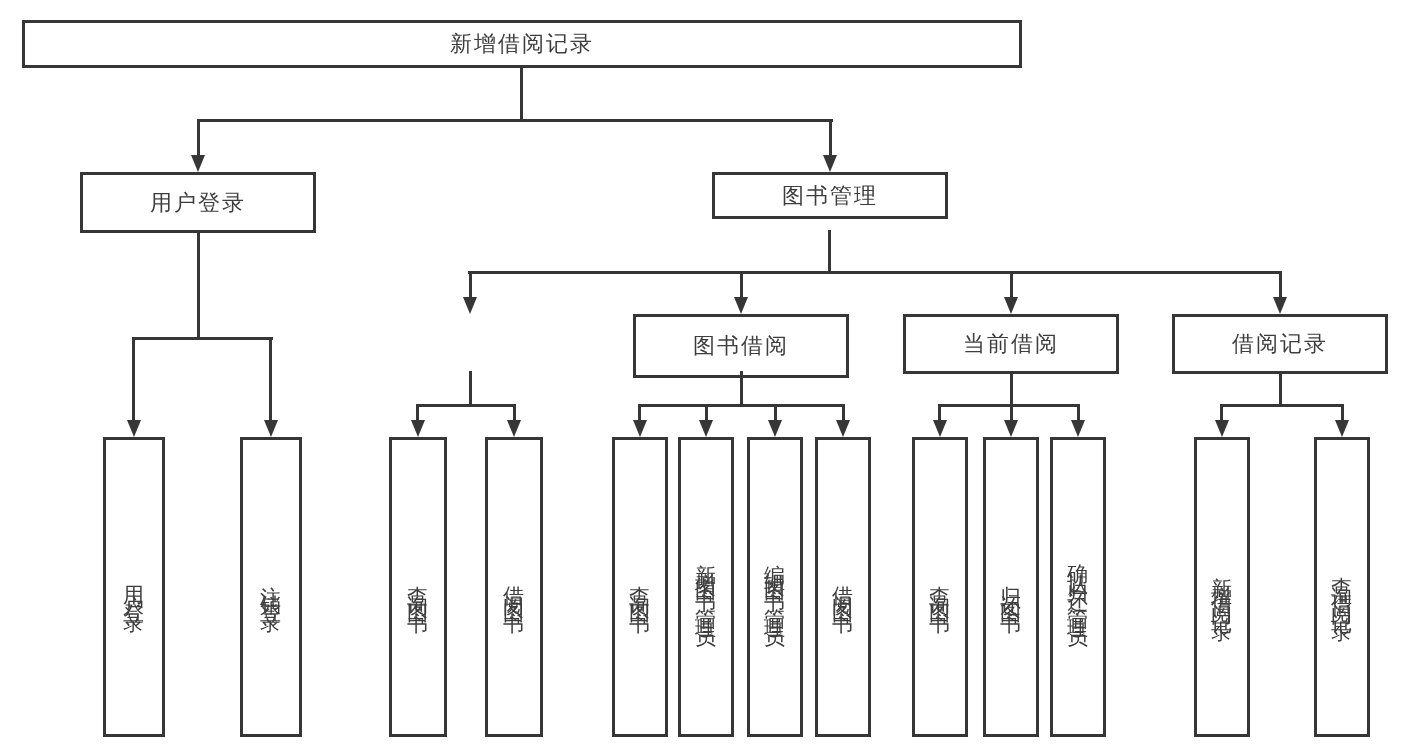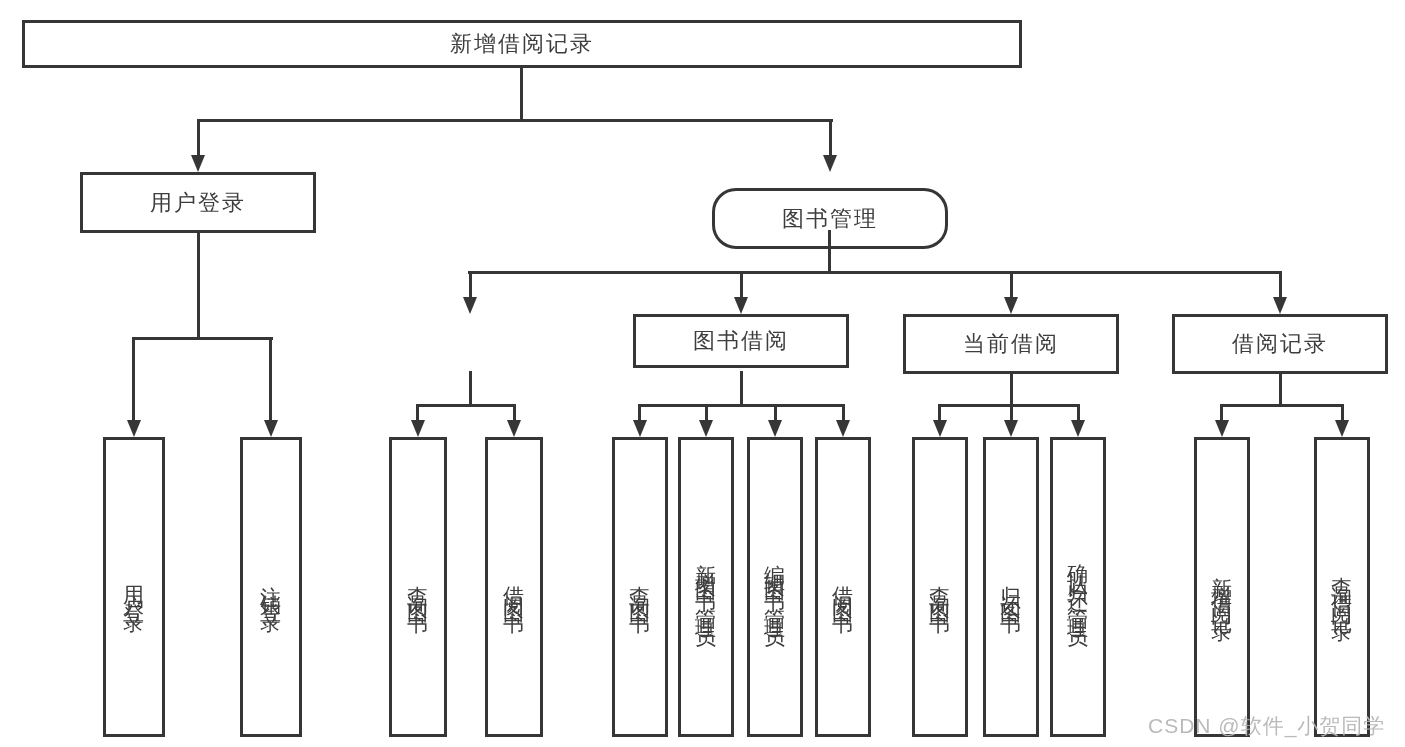--- a/index.html
+++ b/index.html
@@ -32,25 +32,25 @@
 
 <div id="stage">
 
   <div class="box" style="left:22px;top:20px;width:1000px;height:48px;">
     <span class="hl">新增借阅记录</span>
   </div>
 
   <div class="box" style="left:80px;top:172px;width:236px;height:61px;">
     <span class="hl">用户登录</span>
   </div>
-  <div class="box" style="left:712px;top:188px;width:236px;height:61px;border-radius:24px;">
+  <div class="box" style="left:712px;top:172px;width:236px;height:47px;">
     <span class="hl">图书管理</span>
   </div>
 
-  <div class="box" style="left:633px;top:314px;width:216px;height:54px;">
+  <div class="box" style="left:633px;top:314px;width:216px;height:64px;">
     <span class="hl">图书借阅</span>
   </div>
   <div class="box" style="left:1172px;top:314px;width:216px;height:60px;">
     <span class="hl">借阅记录</span>
   </div>
   <div class="box" style="left:903px;top:314px;width:216px;height:60px;">
     <span class="hl">当前借阅</span>
   </div>
 
   <div class="box" style="left:103px;top:437px;width:62px;height:300px;">
@@ -149,15 +149,14 @@
   <div class="line" style="left:1077px;top:404px;width:3px;height:18px;"></div>
   <div class="ah" style="left:1071px;top:420px;"></div>
 
   <div class="line" style="left:1279px;top:371px;width:3px;height:36px;"></div>
   <div class="line" style="left:1220px;top:404px;width:124px;height:3px;"></div>
   <div class="line" style="left:1220px;top:404px;width:3px;height:18px;"></div>
   <div class="ah" style="left:1215px;top:420px;"></div>
   <div class="line" style="left:1341px;top:404px;width:3px;height:18px;"></div>
   <div class="ah" style="left:1335px;top:420px;"></div>
 
-  <div class="watermark">CSDN @软件_小贺同学</div>
 
 </div>
 
 </body></html>

